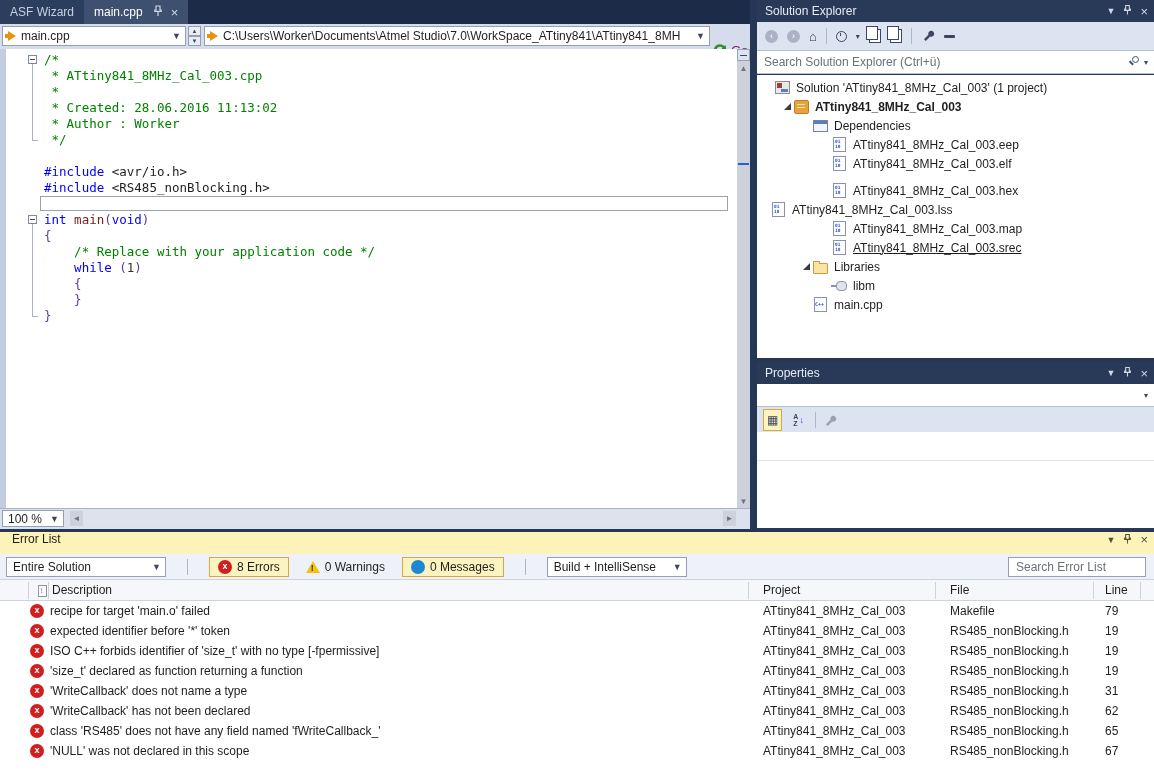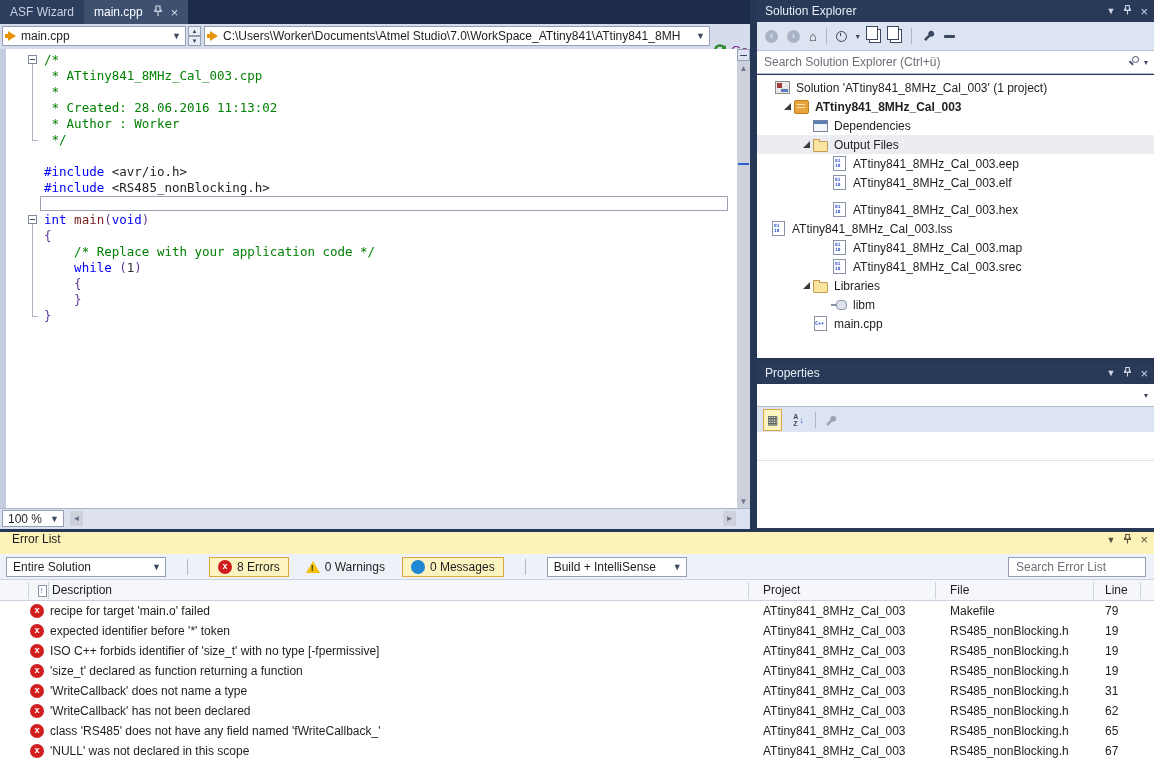--- a/index.html
+++ b/index.html
@@ -255,27 +255,20 @@
         </span>
         <span class="tlabel bold">ATtiny841_8MHz_Cal_003</span>
       </div>
       <div class="trow" style="padding-left: 42px;">
         <span class="texp"></span>
         <span class="tico">
           <span class="ic-dep"></span>
         </span>
         <span class="tlabel">Dependencies</span>
       </div>
-      <div class="trow selected" style="padding-left: 42px;">
-        <span class="texp show"></span>
-        <span class="tico">
-          <span class="ic-folder"></span>
-        </span>
-        <span class="tlabel">Output Files</span>
-      </div>
       <div class="trow" style="padding-left: 61px;">
         <span class="texp"></span>
         <span class="tico">
           <span class="ic-bin"></span>
         </span>
         <span class="tlabel">ATtiny841_8MHz_Cal_003.eep</span>
       </div>
       <div class="trow" style="padding-left: 61px;">
         <span class="texp"></span>
         <span class="tico">
@@ -297,21 +290,21 @@
         </span>
         <span class="tlabel">ATtiny841_8MHz_Cal_003.lss</span>
       </div>
       <div class="trow" style="padding-left: 61px;">
         <span class="texp"></span>
         <span class="tico">
           <span class="ic-bin"></span>
         </span>
         <span class="tlabel">ATtiny841_8MHz_Cal_003.map</span>
       </div>
-      <div class="trow" style="padding-left: 61px;">
+      <div class="trow" style="padding-left: 61px; text-decoration: underline;">
         <span class="texp"></span>
         <span class="tico">
           <span class="ic-bin"></span>
         </span>
         <span class="tlabel">ATtiny841_8MHz_Cal_003.srec</span>
       </div>
       <div class="trow" style="padding-left: 42px;">
         <span class="texp show"></span>
         <span class="tico">
           <span class="ic-folder"></span>

